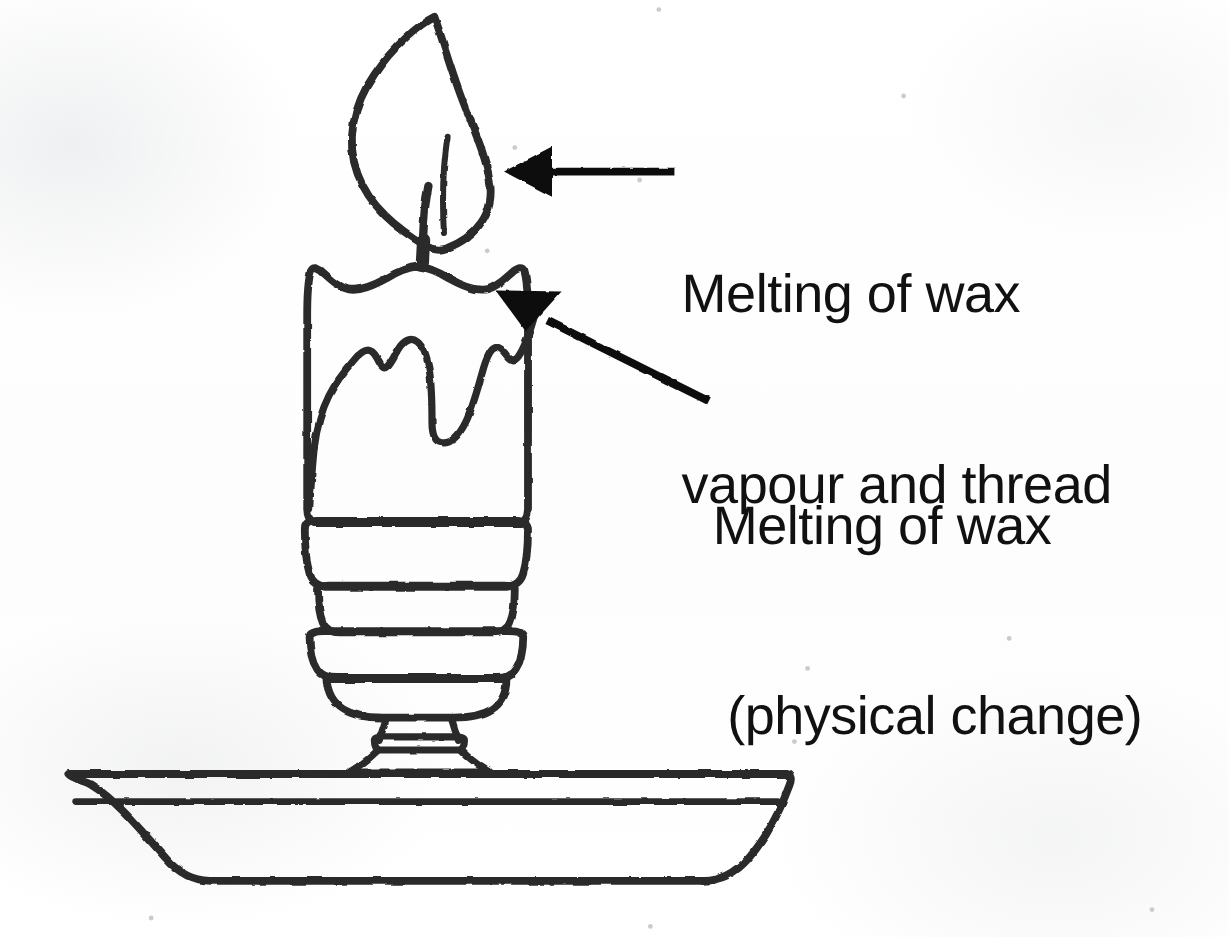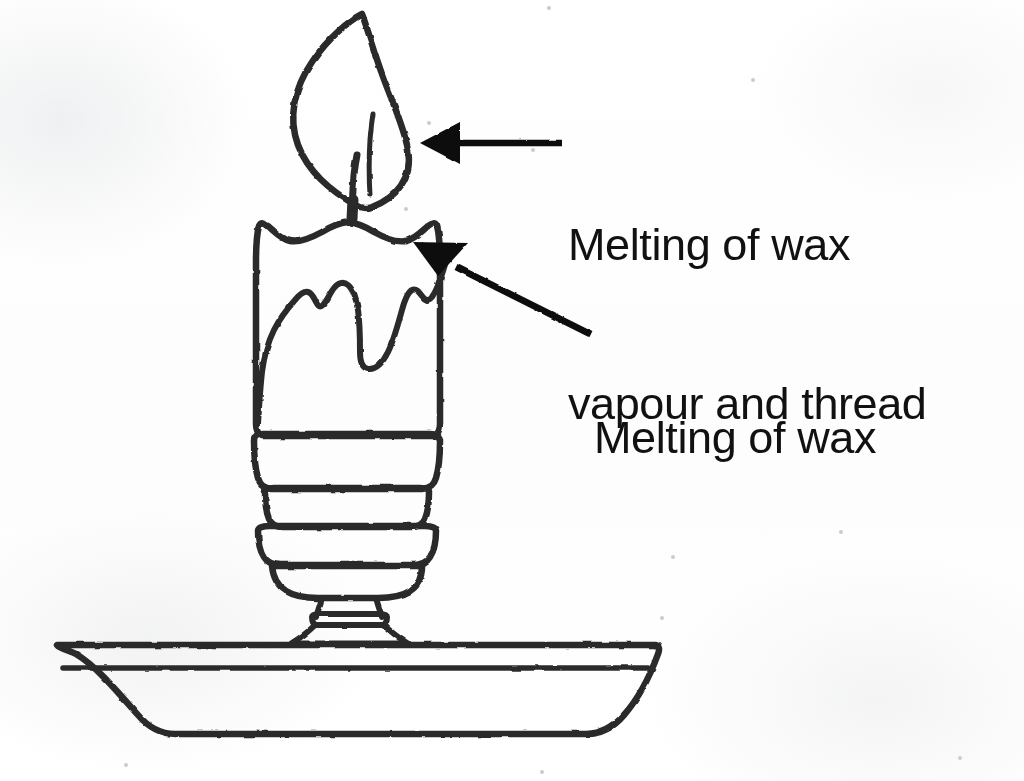--- a/index.html
+++ b/index.html
@@ -226,15 +226,16 @@
     </g>
   </svg>
 
   <div id="label-chemical" class="label-block">
     <span class="label-line">Melting of wax</span>
     <span class="label-line">vapour and thread</span>
   </div>
 
   <div id="label-physical" class="label-block">
     <span class="label-line">Melting of wax</span>
+    <span class="label-line indent">(physical change)</span>
   </div>
 
 </div>
 
 </body></html>

